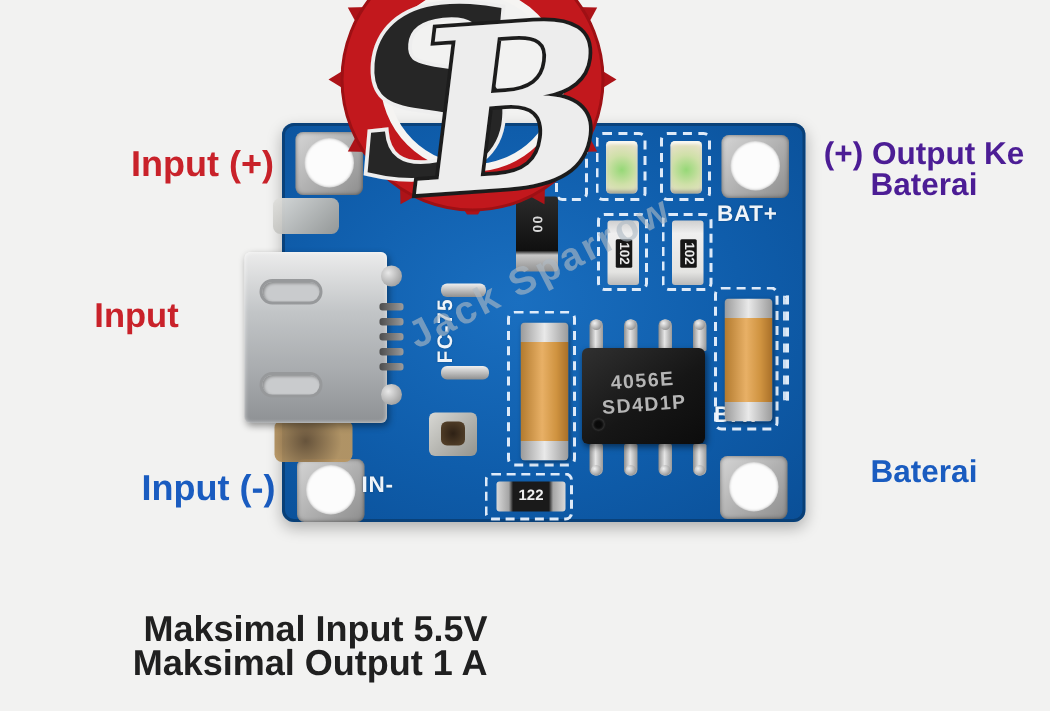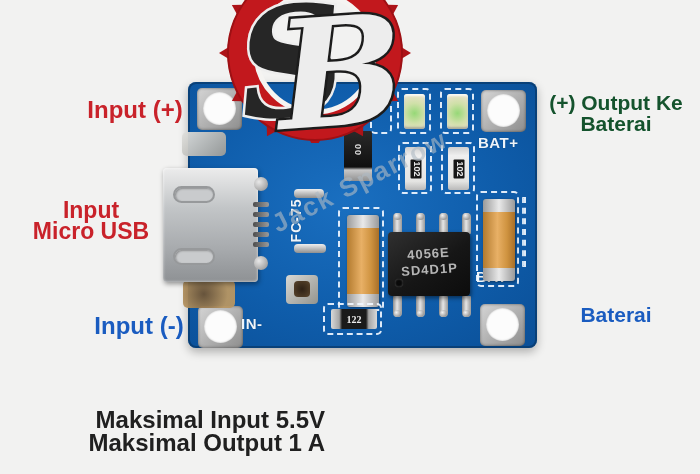--- a/index.html
+++ b/index.html
@@ -61,21 +61,21 @@
 
   
   .dash { position:absolute; border:2px dashed rgba(240,247,255,.92); border-radius:5px; }
   #led1 { left:209px; top:6px;  width:34px; height:46px; }
   #led2 { left:252px; top:6px;  width:34px; height:46px; }
   #res1 { left:210px; top:60px; width:34px; height:52px; }
   #res2 { left:253px; top:60px; width:34px; height:52px; }
   #box-frag { left:182px; top:8px; width:22px; height:44px; }
   #cap-left-box  { left:150px; top:125px; width:46px; height:104px; }
   #cap-right-box { left:288px; top:109px; width:43px; height:96px; }
-  #r122-box { left:135px; top:221px; width:59px; height:32px;font-family:Liberation Serif, serif; }
+  #r122-box { left:135px; top:233px; width:59px; height:32px; }
   #edge-dash { left:334px; top:115px; width:0; height:70px;
                border-left:2px dashed rgba(240,247,255,.85); border-radius:0; }
 
   .led-body { position:absolute; left:5px; top:4px; width:21px; height:35px; border-radius:3px;
               background:radial-gradient(circle at 50% 55%, #96d877 0%, #cfe0a8 45%, #e5e1c4 80%); 
               box-shadow:inset 0 2px 2px rgba(255,255,255,.8), inset 0 -2px 2px rgba(120,120,120,.5); }
   .res-body { position:absolute; left:5px; top:3px; width:21px; height:43px; border-radius:2px;
               background:linear-gradient(180deg,#cfcfcf 0%,#efefef 20%,#e4e4e2 80%,#b9b9b9 100%); }
   .res-band { position:absolute; left:50%; top:50%; transform:translate(-50%,-50%) rotate(90deg);
               background:#161616; color:#e8e8e8; font-size:9px; font-weight:bold;
@@ -136,25 +136,24 @@
   #logo { position:absolute; left:215px; top:-37px; width:200px; height:180px; }
 </style>
 </head>
 <body>
 
 <div id="stage">
 
   <div id="ann-input-plus" class="ann" style="color:#c9222a">Input (+)</div>
   <div id="ann-port" class="ann" style="color:#c9222a">
     <div>Input</div>
-    <div>Micro USB</div>
   </div>
   <div id="ann-input-minus" class="ann" style="color:#1a5cc0">Input (-)</div>
 
-  <div id="ann-output-plus" class="ann" style="color:#14532d">
+  <div id="ann-output-plus" class="ann" style="color:#4c1d95">
     <div>(+) Output Ke</div>
     <div>Baterai</div>
   </div>
   <div id="ann-output-minus" class="ann" style="color:#1a5cc0">
     <div>Baterai</div>
   </div>
 
   <div id="specs">
     <div>Maksimal Input 5.5V</div>
     <div>Maksimal Output 1 A</div>

